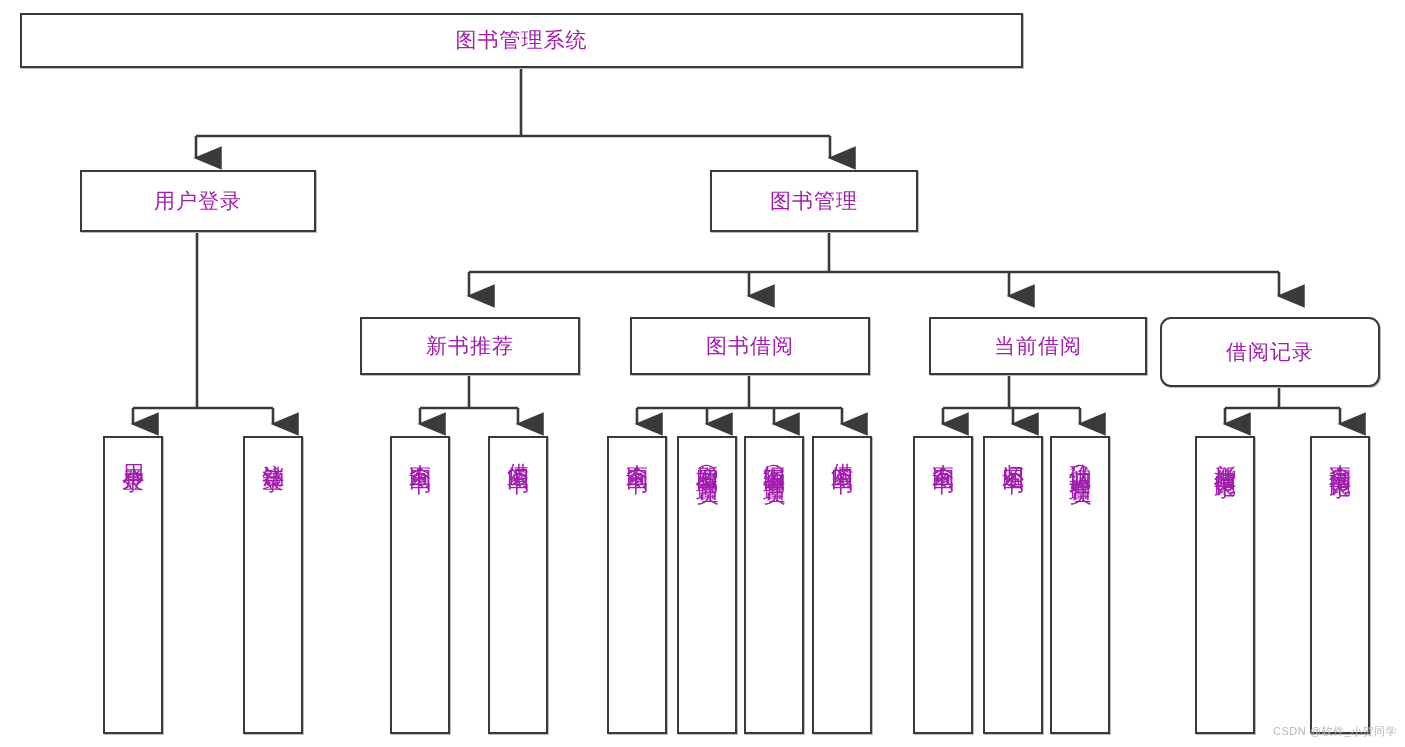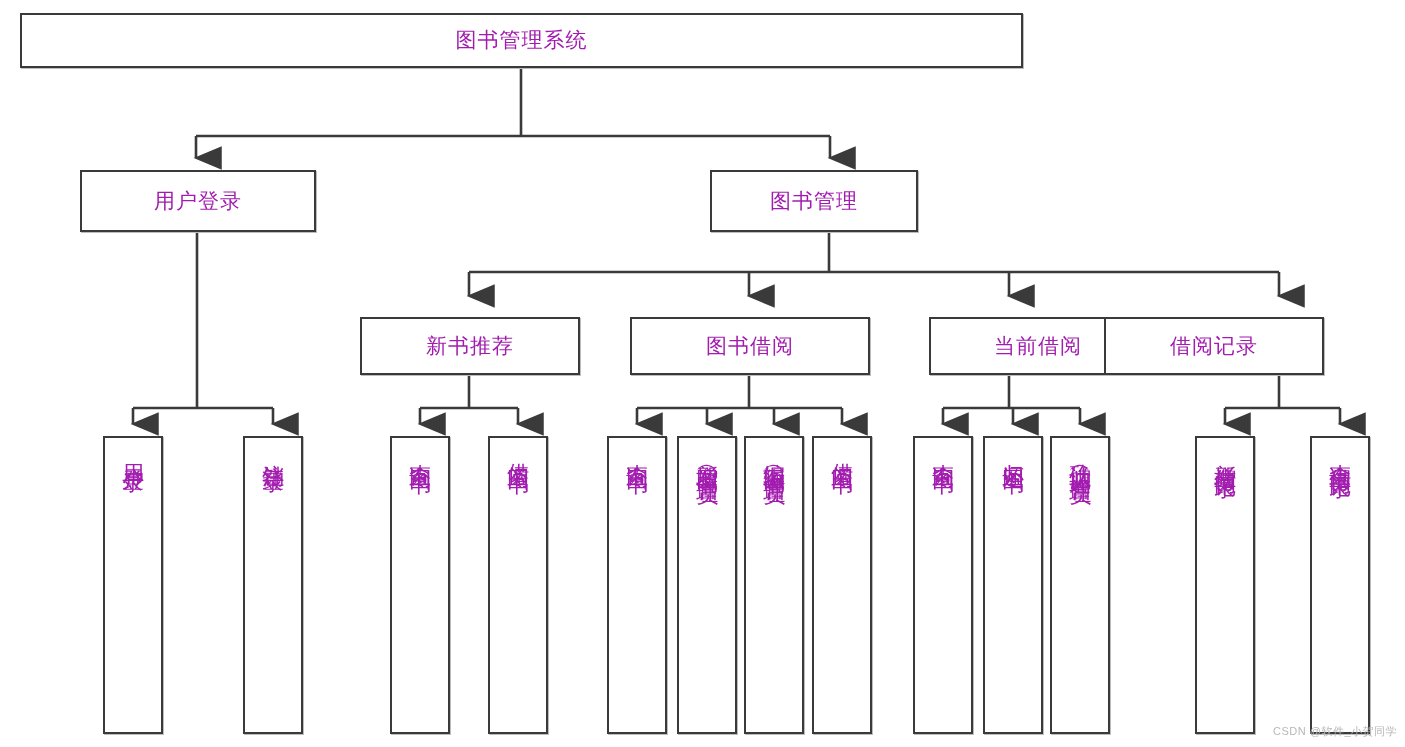--- a/index.html
+++ b/index.html
@@ -133,21 +133,21 @@
 
   <div class="node" style="left:630px; top:317px; width:240px; height:58px;">
     <span class="label">图书借阅</span>
   </div>
   <div class="node" style="left:360px; top:317px; width:220px; height:58px;">
     <span class="label">新书推荐</span>
   </div>
   <div class="node" style="left:900px; top:317px; width:218px; height:58px;margin-left:29px;">
     <span class="label">当前借阅</span>
   </div>
-  <div class="node" style="left:1104px; top:317px; width:220px; height:58px;">
+  <div class="node" style="left:1160px; top:317px; width:220px; height:70px;border-radius:11px;">
     <span class="label">借阅记录</span>
   </div>
 
   <div class="node vertical" style="left:103px; top:436px; width:60px; height:298px;">
     <span class="label">用户登录</span>
   </div>
   <div class="node vertical" style="left:243px; top:436px; width:60px; height:298px;">
     <span class="label">注销登录</span>
   </div>
 

